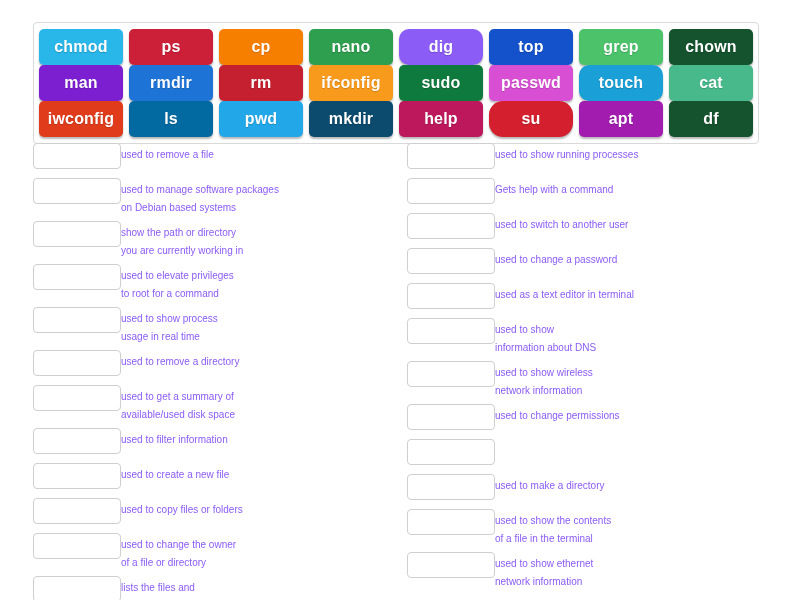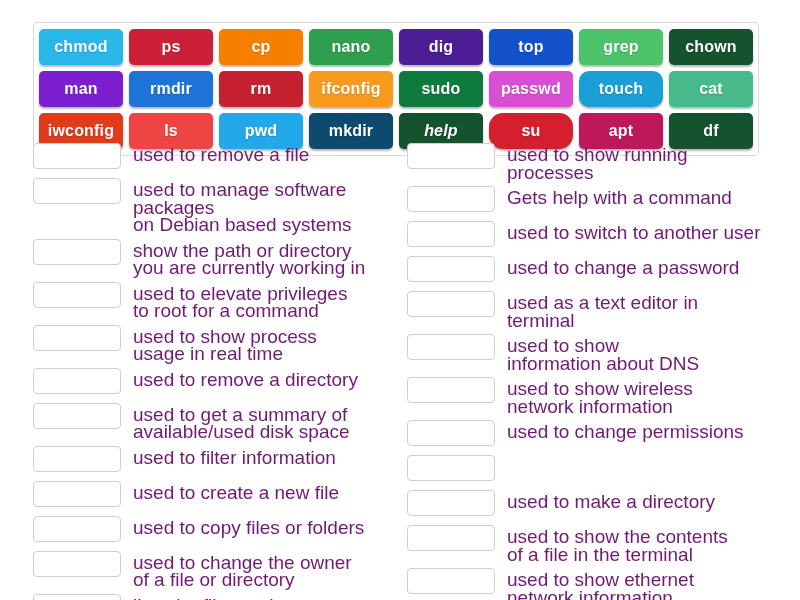--- a/index.html
+++ b/index.html
@@ -27,21 +27,20 @@
     box-sizing: border-box;
     border: 1px solid #d9d9d9;
     border-radius: 4px;
     padding: 6px 5px;
     background: #ffffff;
   }
 
   .wordbank-row {
     display: flex;
     gap: 6px;
-    margin-bottom: 6px;
   }
   .wordbank-row:last-child { margin-bottom: 0; }
 
   .tile {
     flex: 1 1 0;
     height: 36px;
     border-radius: 5px;
     display: flex;
     align-items: center;
     justify-content: center;
@@ -83,62 +82,61 @@
     min-width: 88px;
     height: 26px;
     border: 1px solid #cfcfcf;
     border-radius: 4px;
     background: #ffffff;
     box-sizing: border-box;
     cursor: pointer;
   }
 
   .definition {
-    margin-left: 12px;
-    font-size: 19px;
+    font-size: 10px;
     line-height: 17.5px;
-    color: #701a75;
+    color: #8b5cf6;
     padding-top: 3px;
     white-space: pre-line;
   }
 </style>
 </head>
 <body>
 
 <div id="app">
 
   <div class="wordbank">
     <div class="wordbank-row">
       <div class="tile" style="background: rgb(41, 182, 232);">chmod</div>
       <div class="tile" style="background: rgb(204, 31, 56);">ps</div>
       <div class="tile" style="background: rgb(247, 127, 0);">cp</div>
       <div class="tile" style="background: rgb(46, 158, 79);">nano</div>
-      <div class="tile" style="background: #4c1d95;">dig</div>
+      <div class="tile" style="background: #8b5cf6; border-radius: 10px;">dig</div>
       <div class="tile" style="background: rgb(20, 82, 204);">top</div>
       <div class="tile" style="background: rgb(76, 195, 106);">grep</div>
       <div class="tile" style="background: #14532d;">chown</div>
     </div>
     <div class="wordbank-row">
       <div class="tile" style="background: rgb(123, 31, 209);">man</div>
       <div class="tile" style="background: rgb(30, 116, 214);">rmdir</div>
       <div class="tile" style="background: rgb(196, 32, 48);">rm</div>
       <div class="tile" style="background: rgb(248, 154, 28);">ifconfig</div>
       <div class="tile" style="background: rgb(15, 122, 61);">sudo</div>
       <div class="tile" style="background: rgb(217, 79, 212);">passwd</div>
       <div class="tile" style="background: rgb(26, 159, 214); border-radius: 10px;">touch</div>
       <div class="tile" style="background: rgb(71, 185, 138);">cat</div>
     </div>
     <div class="wordbank-row">
       <div class="tile" style="background: rgb(224, 60, 28);">iwconfig</div>
-      <div class="tile" style="background: #ef4444;">ls</div>
+      <div class="tile" style="background: #0369a1;">ls</div>
       <div class="tile" style="background: rgb(34, 168, 232);">pwd</div>
       <div class="tile" style="background: #0c4a6e; text-align: right;">mkdir</div>
-      <div class="tile" style="background: #14532d; font-style: italic;">help</div>
+      <div class="tile" style="background: #be185d;">help</div>
       <div class="tile" style="background: rgb(212, 31, 46); border-radius: 14px;">su</div>
-      <div class="tile" style="background: #be185d;">apt</div>
+      <div class="tile" style="background: #a21caf;">apt</div>
       <div class="tile" style="background: #14532d;">df</div>
     </div>
   </div>
 
   <div class="columns">
 
     <div class="column">
       <div class="match-row">
         <div class="dropzone"></div>
         <div class="definition">used to remove a file</div>

